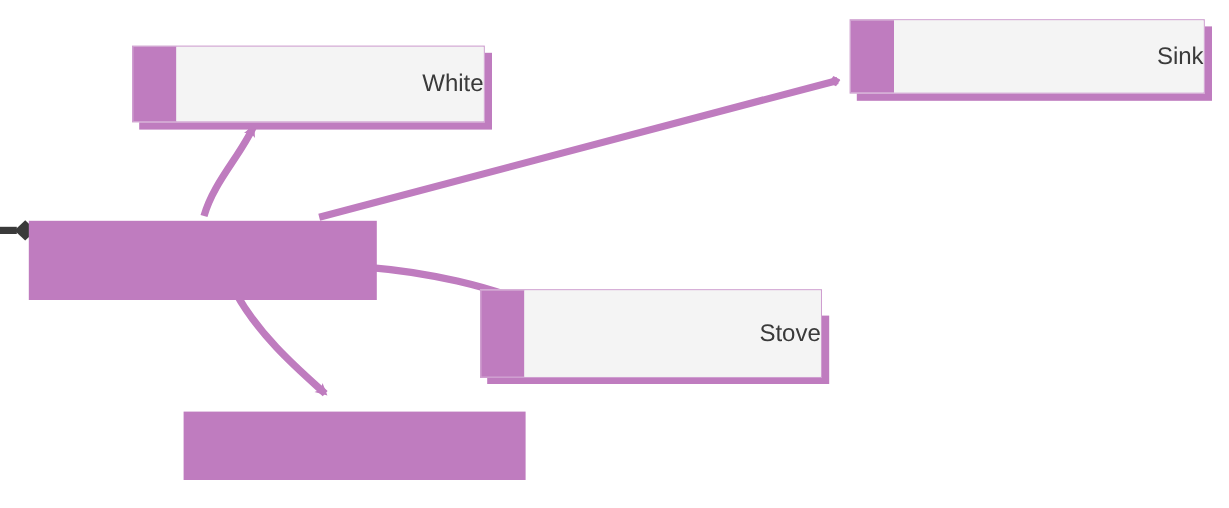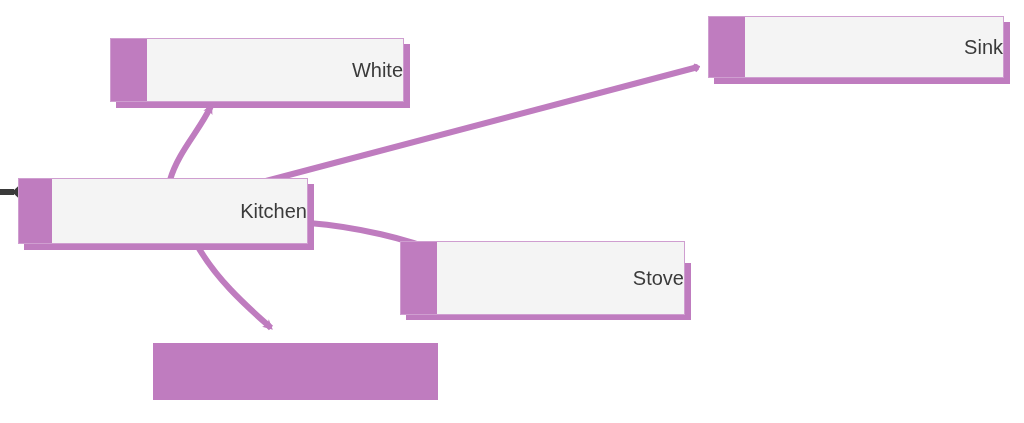--- a/index.html
+++ b/index.html
@@ -82,26 +82,20 @@
 
     <path d="M 197 245 C 217 281 250 309 271 328" fill="none" stroke="#bf7cbf" stroke-width="6" marker-end="url(#mk-triangle-purple)"></path>
 
     <g>
       <path d="M 0 189 L 14 189 L 14 195 L 0 195 Z" fill="#3a3a3a"></path>
       <path d="M 12 192 L 21 183.5 L 30 192 L 21 200.5 Z" fill="#3a3a3a"></path>
     </g>
   </svg>
 
   <div class="node-shadow" style="left:24px; top:184px; width:290px; height:66px;"></div>
-  <div class="node" style="left:18px; top:178px; width:290px; height:66px;">
-    <div class="node-band" style="width:33px;"></div>
-    <div class="node-body">
-      <span class="node-label">Kitchen</span>
-    </div>
-  </div>
 
   <div class="node-shadow" style="left:116px; top:44px; width:294px; height:64px;"></div>
   <div class="node" style="left:110px; top:38px; width:294px; height:64px;">
     <div class="node-band" style="width:36px;"></div>
     <div class="node-body">
       <span class="node-label">White</span>
     </div>
   </div>
 
   <div class="node-shadow" style="left:714px; top:22px; width:296px; height:62px;"></div>

